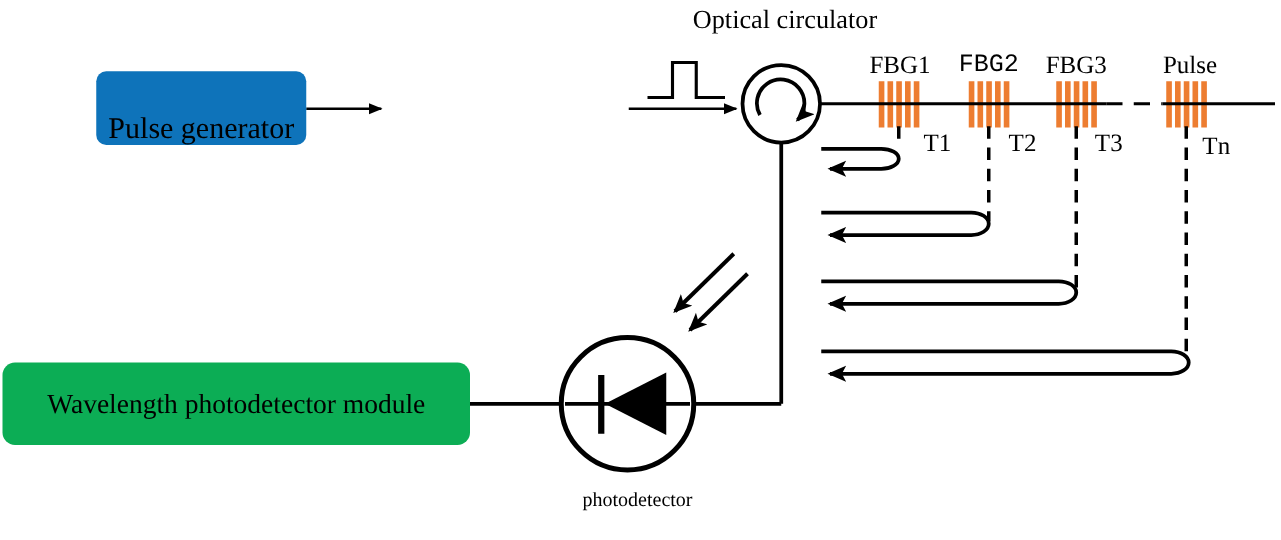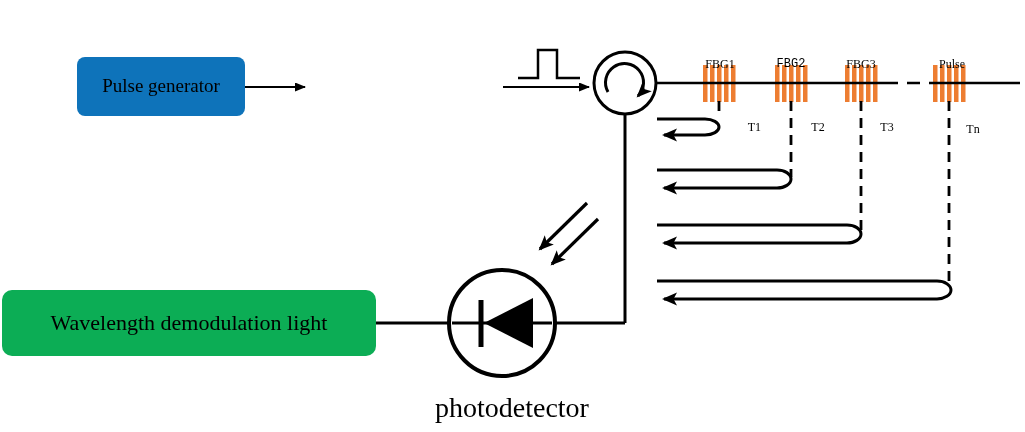--- a/index.html
+++ b/index.html
@@ -29,30 +29,30 @@
   .bar  { fill: var(--fbg-orange); stroke: none; }
   .box {
     position: absolute;
     display: flex;
     align-items: center;
     justify-content: center;
     color: var(--text);
     text-align: center;
     line-height: 1.1;
   }
-  .box.blue  { background: var(--box-blue);  border-radius: 8px;  font-size: 19px; }
+  .box.blue  { background: var(--box-blue);  border-radius: 8px;  font-size: 24px; align-items: flex-end; }
   .box.green { background: var(--box-green); border-radius: 10px; font-size: 22px; }
   .lbl {
     position: absolute;
     color: var(--text);
     text-align: center;
     white-space: nowrap;
   }
   .lbl.big   { font-size: 21px; }
-  .lbl.small { font-size: 12px; margin-top: 16px; }
+  .lbl.small { font-size: 20px; }
 </style>
 </head>
 <body>
 
 <div class="canvas">
 
   <svg width="1025" height="432" viewBox="0 0 1025 432">
     <defs>
       <marker id="arrS" markerUnits="userSpaceOnUse" markerWidth="12" markerHeight="10" refX="10" refY="4.5" orient="auto">
         <polygon points="0,0 11,4.5 0,9" class="fillk"></polygon>
@@ -133,25 +133,26 @@
       <line x1="598" y1="219" x2="552" y2="264" class="ln" stroke-width="3.2" marker-end="url(#arrL)"></line>
     </g>
   </svg>
 
   <div class="box blue" style="left:77px; top:57px; width:168px; height:59px;">
     <span>Pulse generator</span>
   </div>
 
 
   <div class="box green" style="left:2px; top:290px; width:374px; height:66px;">
-    <span>Wavelength demodulation light</span>
+    <span>Wavelength photodetector module</span>
   </div>
 
+  <div class="lbl big" style="left:533px; top:3px; width:190px;">Optical circulator</div>
 
-  <div class="lbl big" style="left:435px; top:392px; width:150px; font-size:28px;">photodetector</div>
+  <div class="lbl big" style="left:435px; top:392px; width:150px; font-size:16px;">photodetector</div>
 
   <div class="lbl small" style="left:685px; top:41px; width:70px;">FBG1</div>
   <div class="lbl small" style="left:756px; top:41px; width:70px;font-family:Liberation Mono, monospace;">FBG2</div>
   <div class="lbl small" style="left:826px; top:41px; width:70px;">FBG3</div>
   <div class="lbl small" style="left:917px; top:41px; width:70px;">Pulse</div>
 
   <div class="lbl small" style="left:727px; top:104px; width:34px; text-align:right;">T1</div>
   <div class="lbl small" style="left:801px; top:104px; width:34px; text-align:center;font-family:Liberation Serif, serif;">T2</div>
   <div class="lbl small" style="left:870px; top:104px; width:34px; text-align:center;">T3</div>
   <div class="lbl small" style="left:956px; top:106px; width:34px; text-align:center;">Tn</div>

